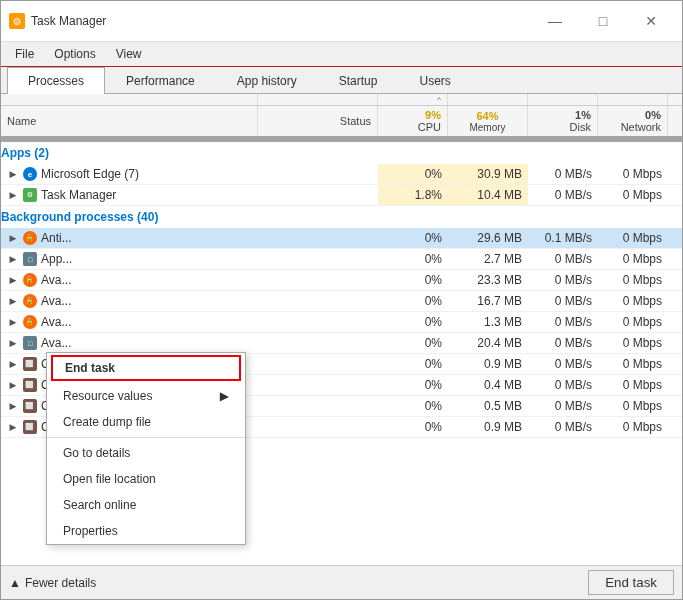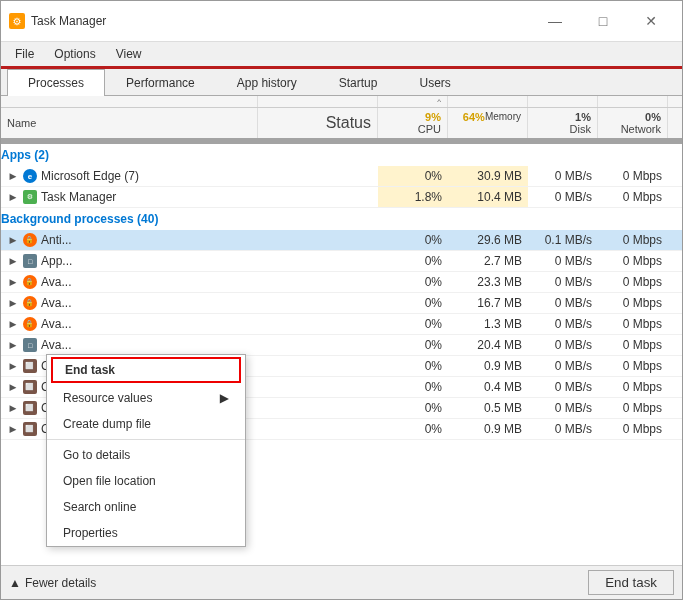--- a/index.html
+++ b/index.html
@@ -7,21 +7,21 @@
     
     .window { width: 683px; height: 600px; background: #f0f0f0; border: 1px solid #999; display: flex; flex-direction: column; }
     
     .title-bar { background: #fff; padding: 6px 8px; display: flex; align-items: center; justify-content: space-between; border-bottom: 1px solid #ddd; }
     .title-bar-left { display: flex; align-items: center; gap: 6px; }
     .title-bar-icon { width: 16px; height: 16px; background: #ff9900; border-radius: 2px; font-size: 10px; display: flex; align-items: center; justify-content: center; color: white; }
     .title-bar-text { font-size: 12px; color: #333; }
     .title-bar-controls { display: flex; gap: 2px; }
     .title-btn { width: 46px; height: 28px; display: flex; align-items: center; justify-content: center; cursor: pointer; font-size: 14px; color: #666; background: transparent; border: none; }
     
-    .menu-bar { background: #f0f0f0; padding: 2px 6px; display: flex; gap: 4px; border-bottom: 3px solid #b91c1c; }
+    .menu-bar { background: #f0f0f0; padding: 2px 6px; display: flex; gap: 4px; border-bottom: 1px solid #b91c1c; }
     .menu-item { padding: 3px 8px; cursor: pointer; color: #333; }
     
     .tabs { background: #f0f0f0; display: flex; border-bottom: 1px solid #aaa; padding: 0 6px; }
     .tab { padding: 6px 20px; cursor: pointer; color: #333; border: 1px solid transparent; border-bottom: none; margin-bottom: -1px; font-size: 12px; }
     .tab.active { background: #fff; border-color: #aaa; border-bottom-color: #fff; }
     
     .table-container { flex: 1; overflow: hidden; background: #fff; display: flex; flex-direction: column; position: relative; }
     
     .header-row { display: grid; grid-template-columns: 1fr 120px 70px 80px 70px 70px 14px; background: #f5f5f5; border-bottom: 1px solid #ccc; }
     .header-cell { padding: 3px 6px; font-size: 11px; color: #444; border-right: 1px solid #ddd; display: flex; align-items: center; justify-content: flex-end; }
@@ -106,27 +106,27 @@
       <div class="header-cell"></div>
       <div class="header-cell"></div>
       <div class="header-cell"></div>
       <div class="scrollbar-space"></div>
     </div>
     <div class="header-row" style="background:#f5f5f5; border-bottom:6px solid #a3a3a3;">
       <div class="header-cell name">
         <span>Name</span>
       </div>
       <div class="header-cell">
-        <span style="font-size:16px; color:#444;text-align:right;">Status</span>
+        <span style="font-size:11px; color:#444;text-align:right;">Status</span>
       </div>
       <div class="header-cell" style="flex-direction:column; align-items:flex-end;">
         <span style="font-weight:bold; font-size:11px; color:#d4a000;">9%</span>
         <span style="font-size:11px;">CPU</span>
       </div>
-      <div class="header-cell" style="align-items:flex-start;">
+      <div class="header-cell" style="flex-direction:column; align-items:center;">
         <span style="font-weight:bold; font-size:11px; color:#d4a000;">64%</span>
         <span style="font-size:10px;">Memory</span>
       </div>
       <div class="header-cell" style="flex-direction:column; align-items:flex-end;">
         <span style="font-weight:bold; font-size:11px;">1%</span>
         <span style="font-size:11px;">Disk</span>
       </div>
       <div class="header-cell" style="flex-direction:column; align-items:flex-end;">
         <span style="font-weight:bold; font-size:11px;">0%</span>
         <span style="font-size:11px;">Network</span>

